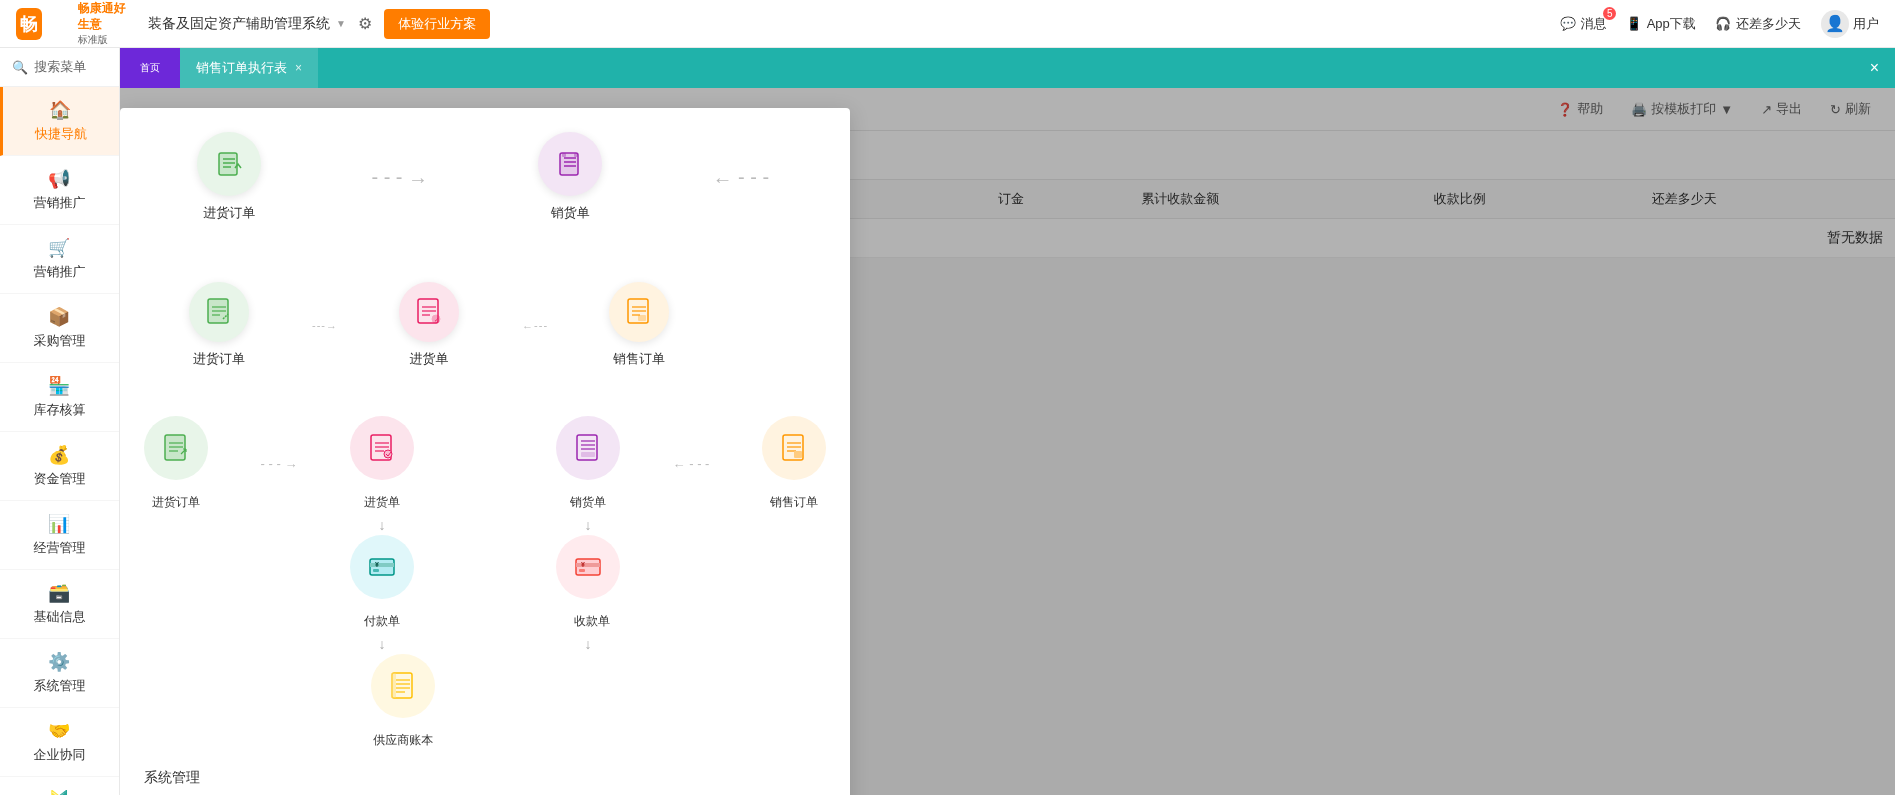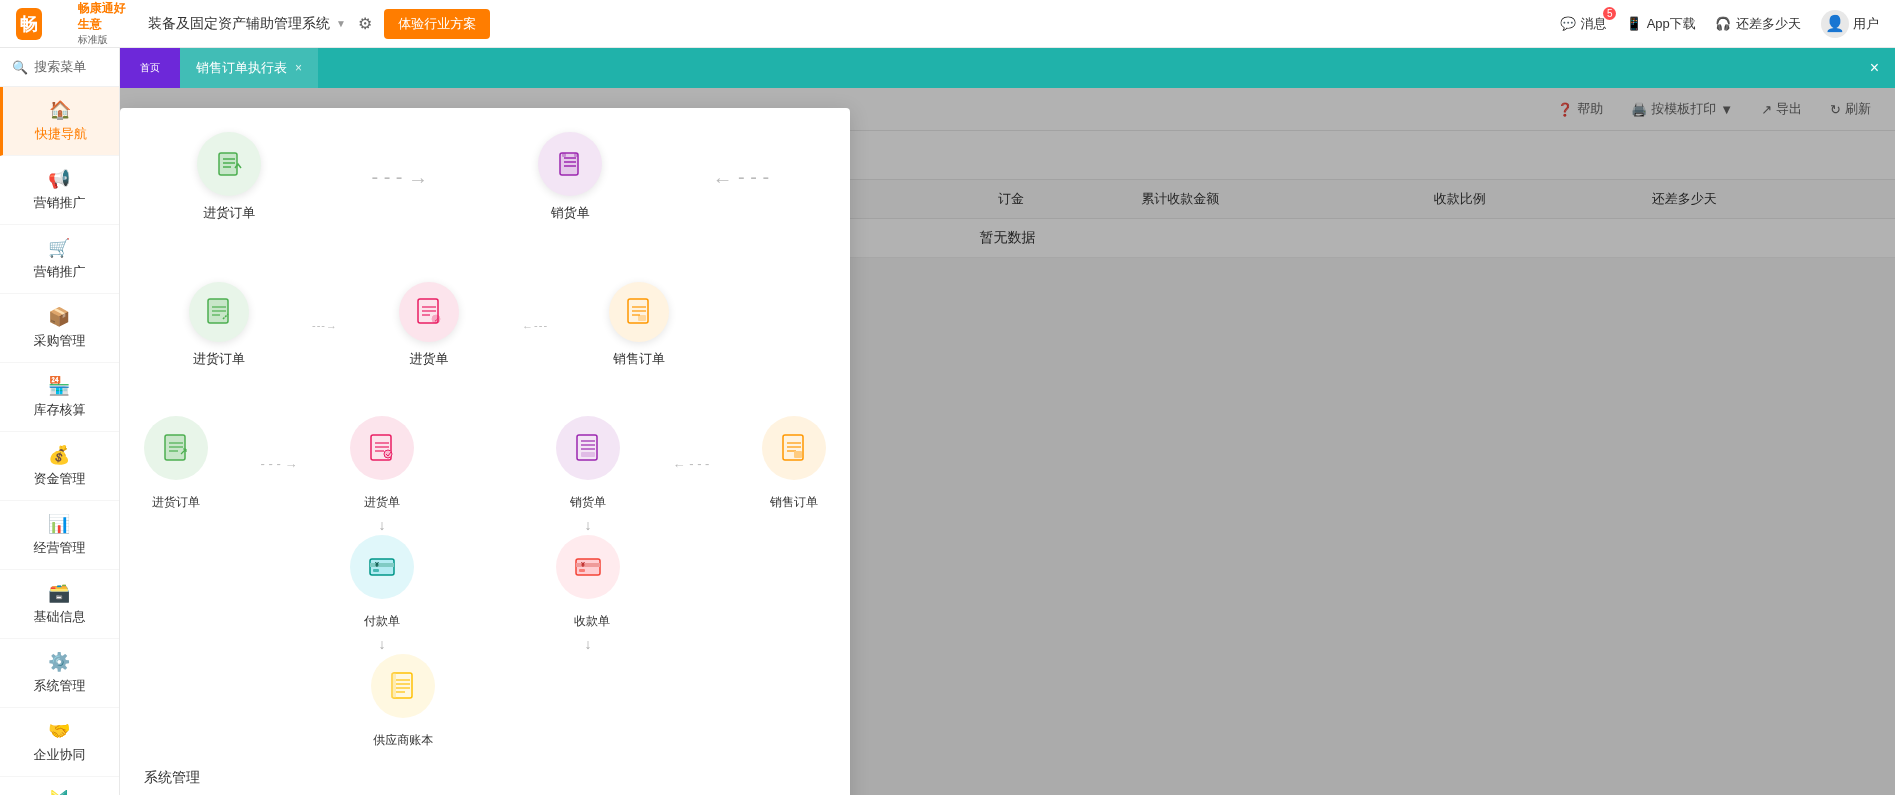--- a/index.html
+++ b/index.html
@@ -135,21 +135,21 @@
 
     
     .data-table-wrap { background: #fff; flex: 1; overflow: auto; }
     .data-table { width: 100%; border-collapse: collapse; font-size: 13px; }
     .data-table th {
       background: #fafafa; border-bottom: 1px solid #e8e8e8;
       padding: 10px 12px; text-align: left; font-weight: 500; color: #333;
       white-space: nowrap;
     }
     .data-table td {
-      border-bottom: 1px solid #f0f0f0; padding: 10px 12px; color: #333;
+      border-bottom: 1px solid #f0f0f0; padding: 10px 12px; color: #333; text-align: right;
     }
     .no-data { text-align: center; color: #999; padding: 60px; font-size: 14px; }
 
     
     .overlay {
       position: absolute; top: 0; left: 0; right: 0; bottom: 0;
       background: rgba(0,0,0,0.3); z-index: 100;
       display: flex; align-items: flex-start; justify-content: flex-start;
     }
 

